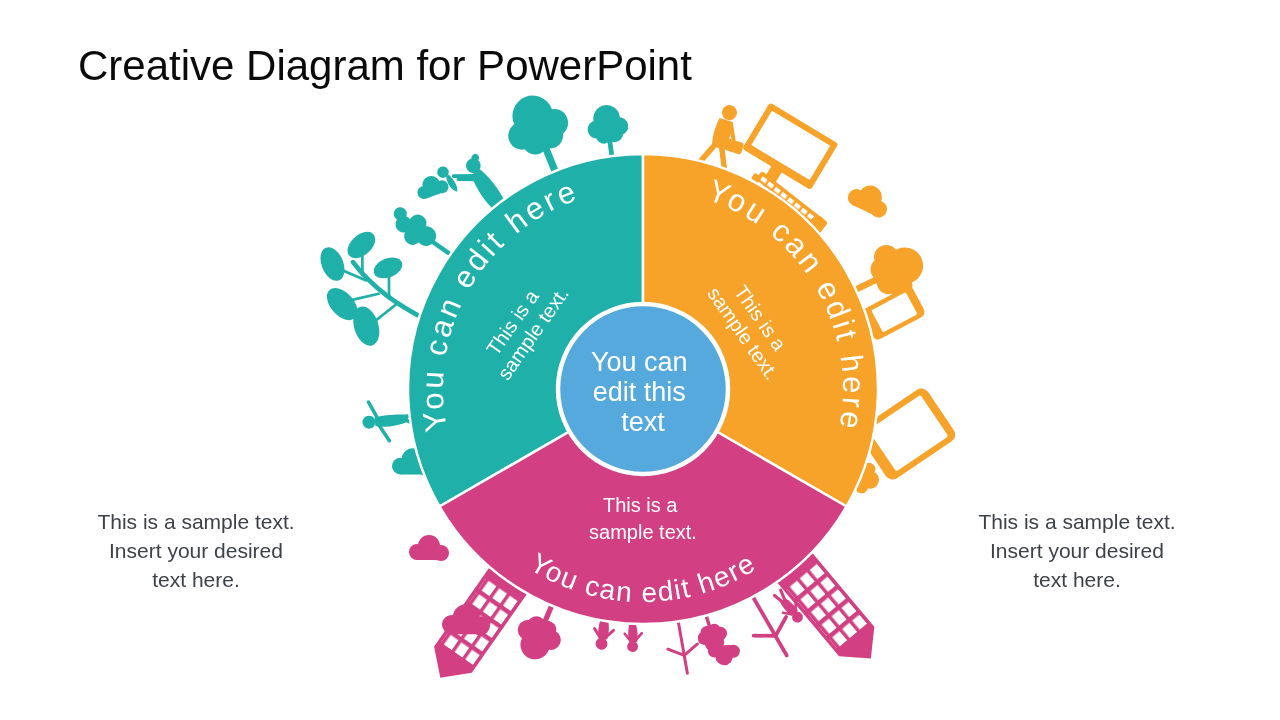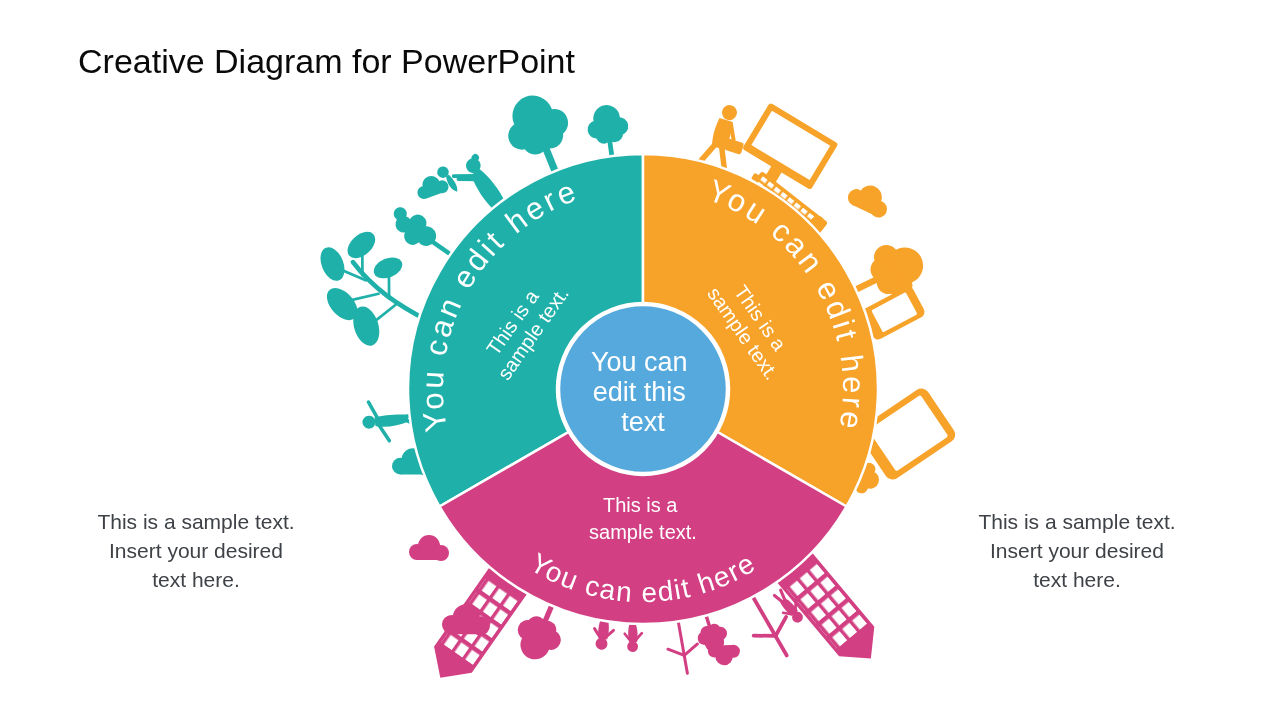--- a/index.html
+++ b/index.html
@@ -1,18 +1,18 @@
 <!DOCTYPE html>
 <html style="--teal: #1fb1a9; --orange: #f7a229; --pink: #d23f82; --blue: #55a9dc; --title_black: #0a0a0a; --note_gray: #3e4247; --white: #ffffff;"><head>
 <meta charset="utf-8">
 <style>
   html,body{margin:0;padding:0;background:#fff;}
   .slide{position:relative;width:1280px;height:720px;background:#fff;overflow:hidden;
          font-family:"Liberation Sans",sans-serif;}
-  .slide-title{position:absolute;left:78px;top:42px;font-size:34px;color:#0a0a0a;
+  .slide-title{position:absolute;left:78px;top:42px;font-size:42px;color:#0a0a0a;
                font-weight:400;letter-spacing:0;}
   .note{position:absolute;top:507px;font-size:21px;line-height:29px;color:#3e4247;
         text-align:center;white-space:pre-line;}
   .note-left{left:56px;width:280px;}
   .note-right{left:936px;width:282px;}
   svg.diagram{position:absolute;left:0;top:0;}
   svg text{font-family:"Liberation Sans",sans-serif;}
   .fill-teal{fill:var(--teal);color:var(--teal);}
   .fill-orange{fill:var(--orange);color:var(--orange);}
   .fill-pink{fill:var(--pink);color:var(--pink);}

